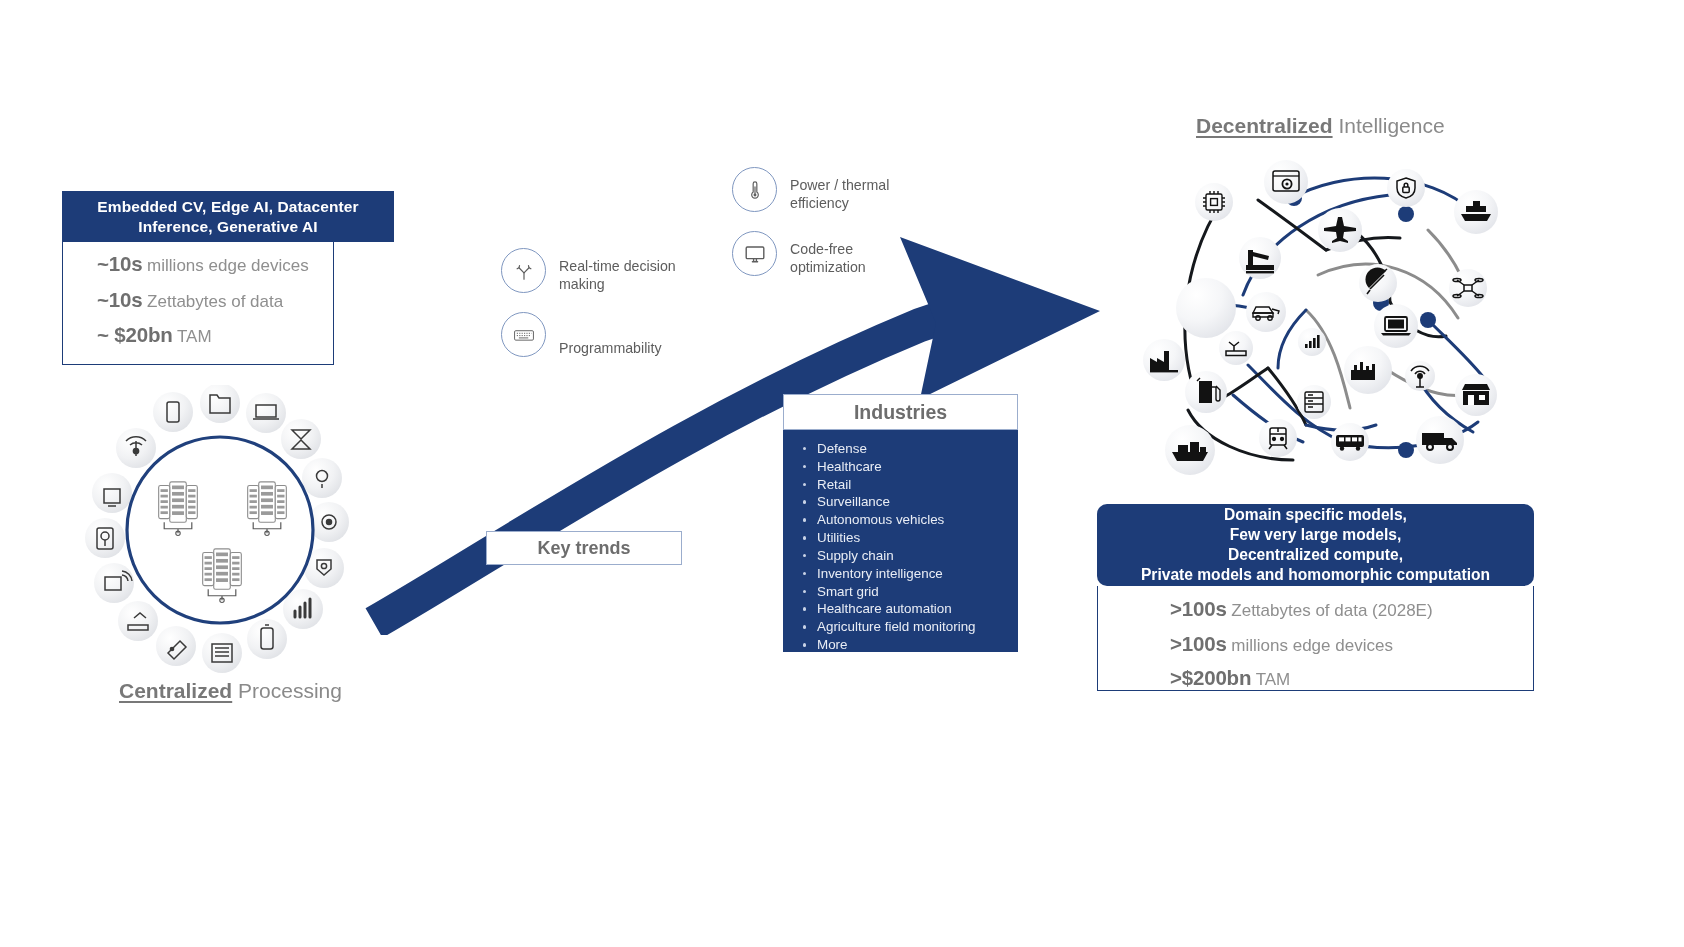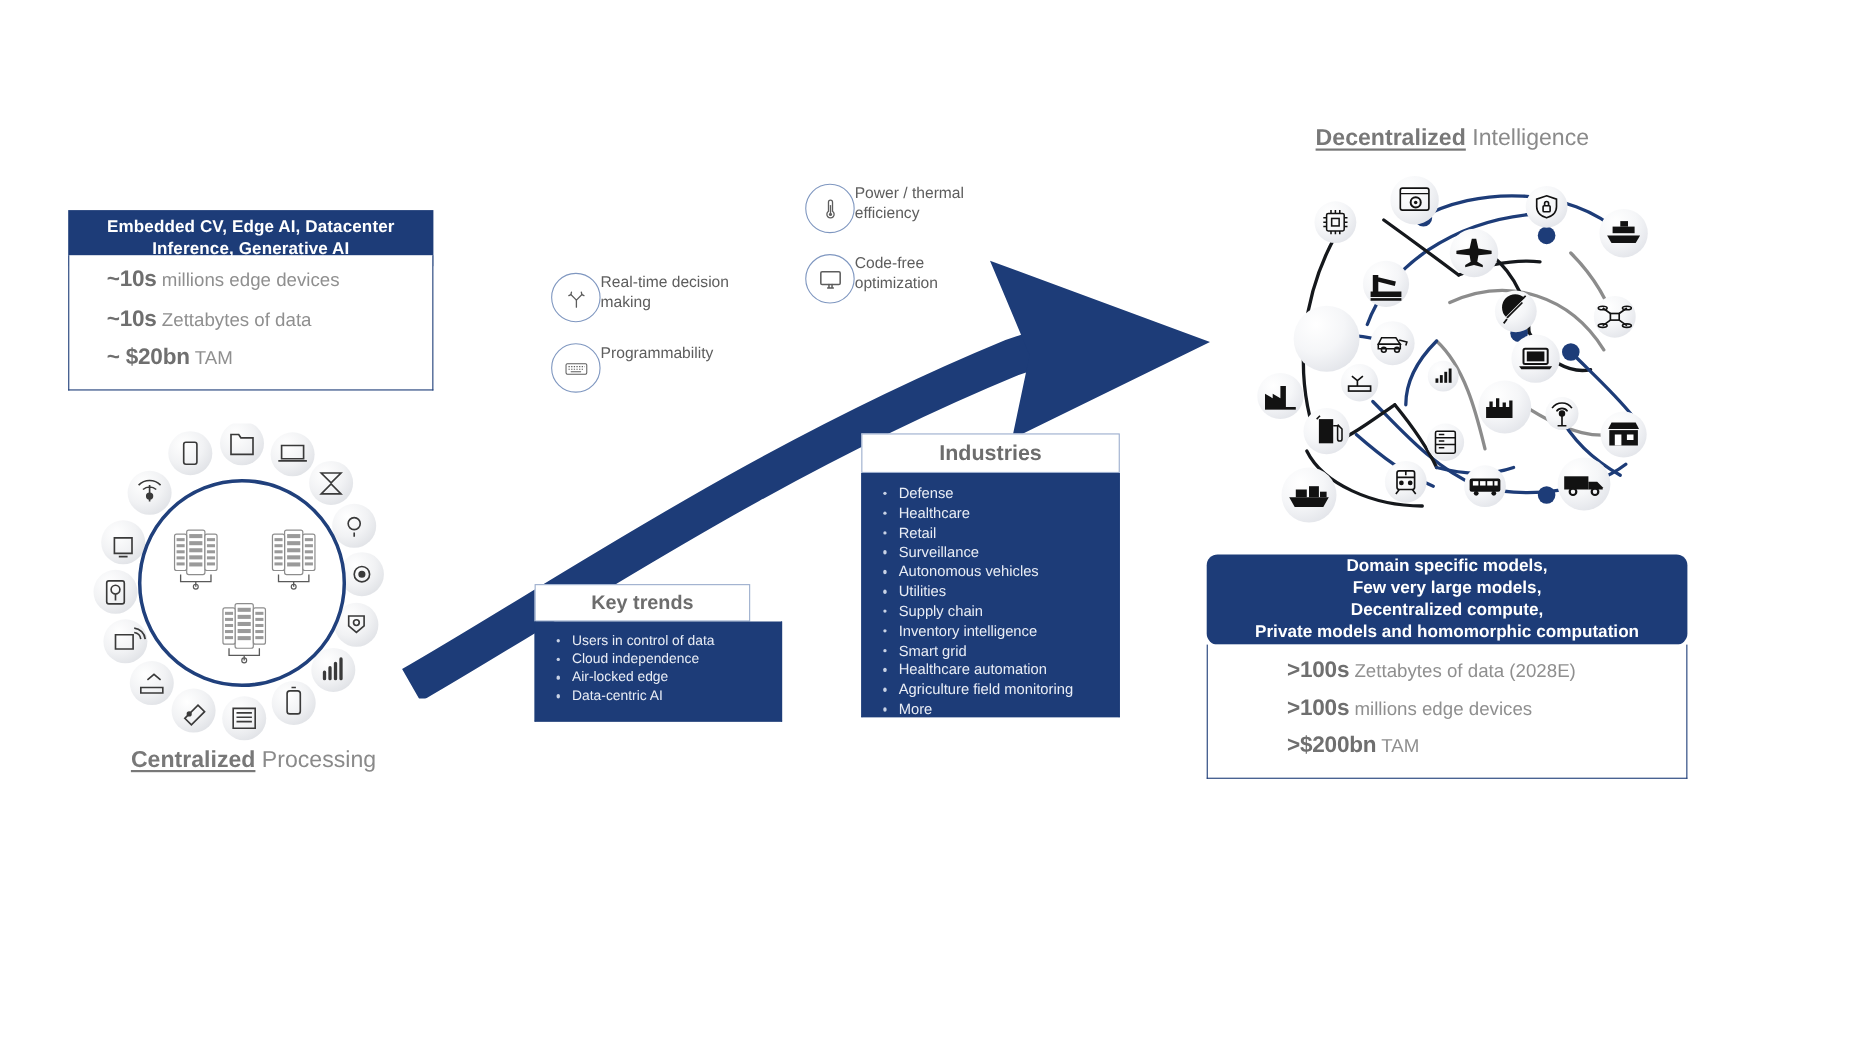--- a/index.html
+++ b/index.html
@@ -24,32 +24,32 @@
     box-sizing:border-box;
   }
 
   
   #left-card{left:62px;top:191px;width:332px;height:174px;}
   #left-card .navy-head{
     position:absolute;left:0;top:0;width:332px;height:51px;
     font-size:15.5px;letter-spacing:.1px;padding:0 10px;box-sizing:border-box;
   }
   #left-card .white-body{
-    position:absolute;left:0;top:41px;width:332px;height:123px;
+    position:absolute;left:0;top:51px;width:272px;height:123px;
     padding:12px 0 0 0;
   }
   .stat-row{
     font-size:19px;color:#8a8a8a;white-space:nowrap;
     padding-left:34px;line-height:1.0;margin-bottom:15px;
   }
   .stat-row .big{font-weight:bold;color:#6f6f6f;font-size:20.5px;letter-spacing:-.2px;}
   .stat-row .sm{font-size:17px;color:#8f8f8f;}
 
   
-  .feature{position:absolute;display:flex;align-items:flex-start;}
+  .feature{position:absolute;display:flex;align-items:flex-end;gap:13px;}
   .fcircle{
     width:43px;height:43px;border-radius:50%;
     border:1.6px solid #7f97c0;background:#fff;
     display:flex;align-items:center;justify-content:center;flex:none;
   }
   .ftext{font-size:14.2px;color:#5d5d5d;line-height:1.28;white-space:pre-line;}
 
   
   .hdr-white{
     background:#ffffff;border:1px solid #9badcd;
@@ -78,21 +78,21 @@
   #industries .hdr-white{width:235px;height:36px;font-size:19.5px;}
   #industries .body-navy{width:235px;height:222px;padding:10px 0 0 14px;font-size:13.4px;}
 
   
   #right-card{left:1097px;top:504px;width:437px;height:203px;}
   #right-card .navy-head{
     position:absolute;left:0;top:0;width:437px;height:82px;
     font-size:15.6px;padding:0 6px;box-sizing:border-box;border-radius:10px;
   }
   #right-card .white-body{
-    position:absolute;left:0;top:82px;width:437px;height:122px;padding:13px 0 0 0;
+    position:absolute;left:0;top:82px;width:437px;height:105px;padding:13px 0 0 0;
   }
   #right-card .stat-row{padding-left:72px;font-size:19px;margin-bottom:14px;}
 
   
   .caption{position:absolute;font-size:21px;color:#8a8a8a;white-space:nowrap;}
   .caption b{color:#787878;font-weight:bold;text-decoration:underline;text-underline-offset:3px;}
   #cap-left{left:119px;top:679px;}
   #cap-right{left:1196px;top:114px;}
 
   
@@ -169,28 +169,20 @@
         <rect x="3.2" y="5" width="17.6" height="11.6" rx="1.2"></rect>
         <path d="M9.4 19.8h5.2M10.6 16.6v3.2M13.4 16.6v3.2" stroke-linecap="round"></path>
       </svg>
     </span>
     <span class="ftext">Code-free
 optimization</span>
   </div>
 
   <div class="panel" id="key-trends">
     <div class="hdr-white">Key trends</div>
-    <div class="body-navy">
-      <ul>
-        <li>Users in control of data</li>
-        <li>Cloud independence</li>
-        <li>Air-locked edge</li>
-        <li>Data-centric AI</li>
-      </ul>
-    </div>
   </div>
 
   <div class="panel" id="industries">
     <div class="hdr-white">Industries</div>
     <div class="body-navy">
       <ul>
         <li>Defense</li>
         <li>Healthcare</li>
         <li>Retail</li>
         <li>Surveillance</li>

